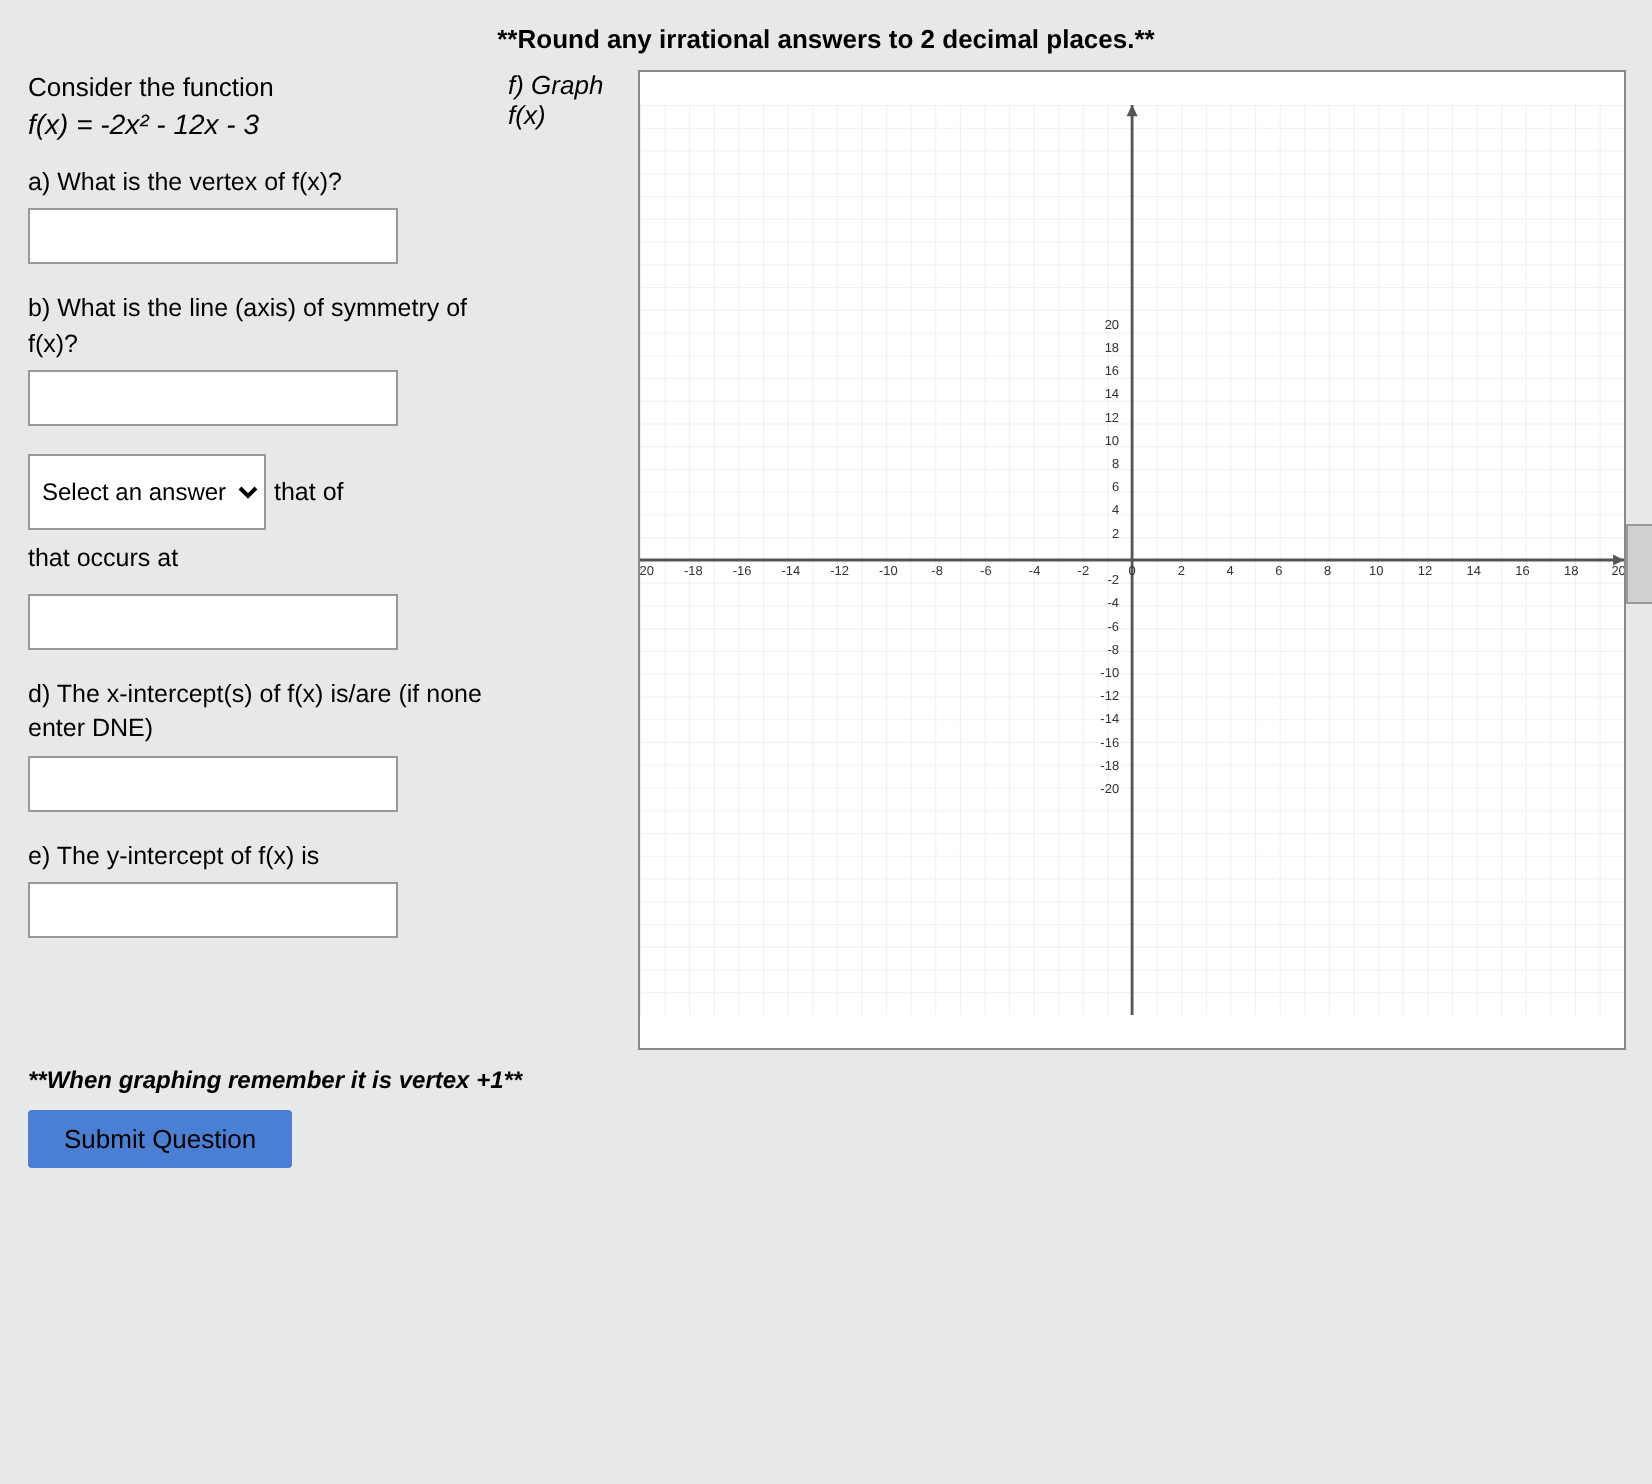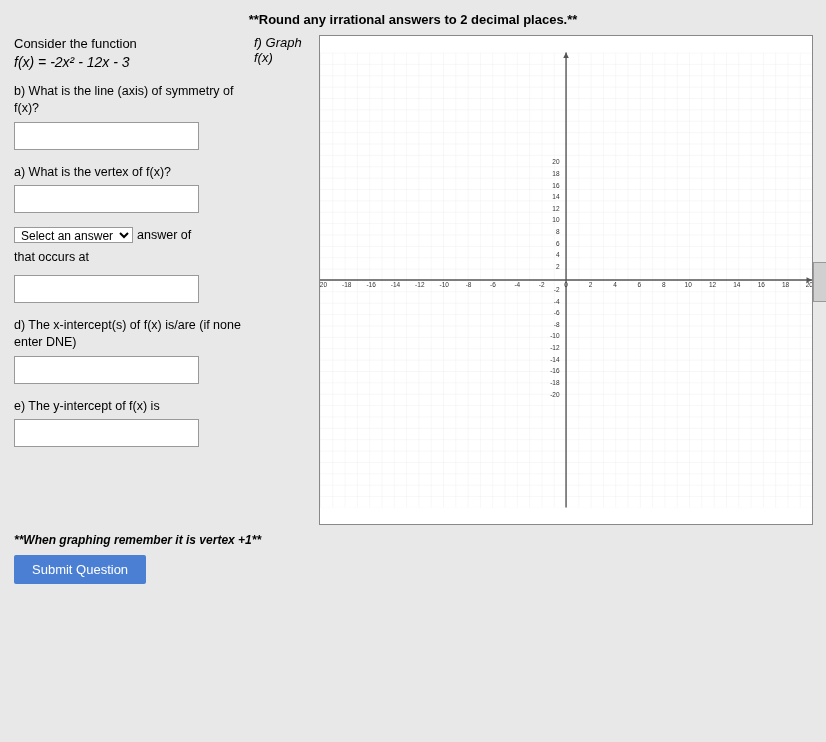--- a/index.html
+++ b/index.html
@@ -61,21 +61,21 @@
       padding: 2px 4px;
       font-size: 13px;
     }
     .inline-row {
       display: flex;
       align-items: center;
       gap: 4px;
       flex-wrap: wrap;
     }
     .select-box {
-      height: 16px;
+      height: 38px;
       font-size: 12px;
       background: white;
       border: 1px solid #999;
       padding: 0 2px;
     }
     .value-text {
       font-size: 12.5px;
     }
     .occurs-input {
       width: 185px;
@@ -133,21 +133,21 @@
       justify-content: center;
     }
     .bottom-note {
       font-size: 12px;
       font-style: italic;
       font-weight: bold;
       margin-top: 8px;
     }
     .submit-btn {
       background: #4a7fd4;
-      color: #ffffff;
+      color: #000000;
       border: none;
       padding: 7px 18px;
       font-size: 13px;
       cursor: pointer;
       margin-top: 8px;
       border-radius: 2px;
     }
   </style>
 </head>
 <body>
@@ -157,37 +157,37 @@
 
   <div class="main-layout">
 
     <div class="left-panel">
       <div class="function-def">
         <div class="consider">Consider the function</div>
         <div class="formula">f(x) = -2x² - 12x - 3</div>
       </div>
 
       <div class="question-block">
+        <div class="question-label">a) What is the vertex of f(x)?</div>
+        <input class="answer-input" type="text" value="" style="">
+      </div>
+
+      <div class="question-block">
         <div class="question-label">b) What is the line (axis) of symmetry of f(x)?</div>
-        <input class="answer-input" type="text" value="" style="">
-      </div>
-
-      <div class="question-block">
-        <div class="question-label">a) What is the vertex of f(x)?</div>
         <input class="answer-input" type="text" value="" style="">
       </div>
 
       <div class="question-block">
         <div class="inline-row">
           <select class="select-box">
             <option>Select an answer</option>
             <option>maximum</option>
             <option>minimum</option>
           </select>
-          <span class="value-text">answer of</span>
+          <span class="value-text">that of</span>
         </div>
         <div class="question-label" style="margin-top:6px;">that occurs at</div>
         <input class="occurs-input" type="text" style="">
       </div>
 
       <div class="question-block">
         <div class="question-label">d) The x-intercept(s) of f(x) is/are (if none enter DNE)</div>
         <input class="answer-input" type="text" style="">
       </div>
 

